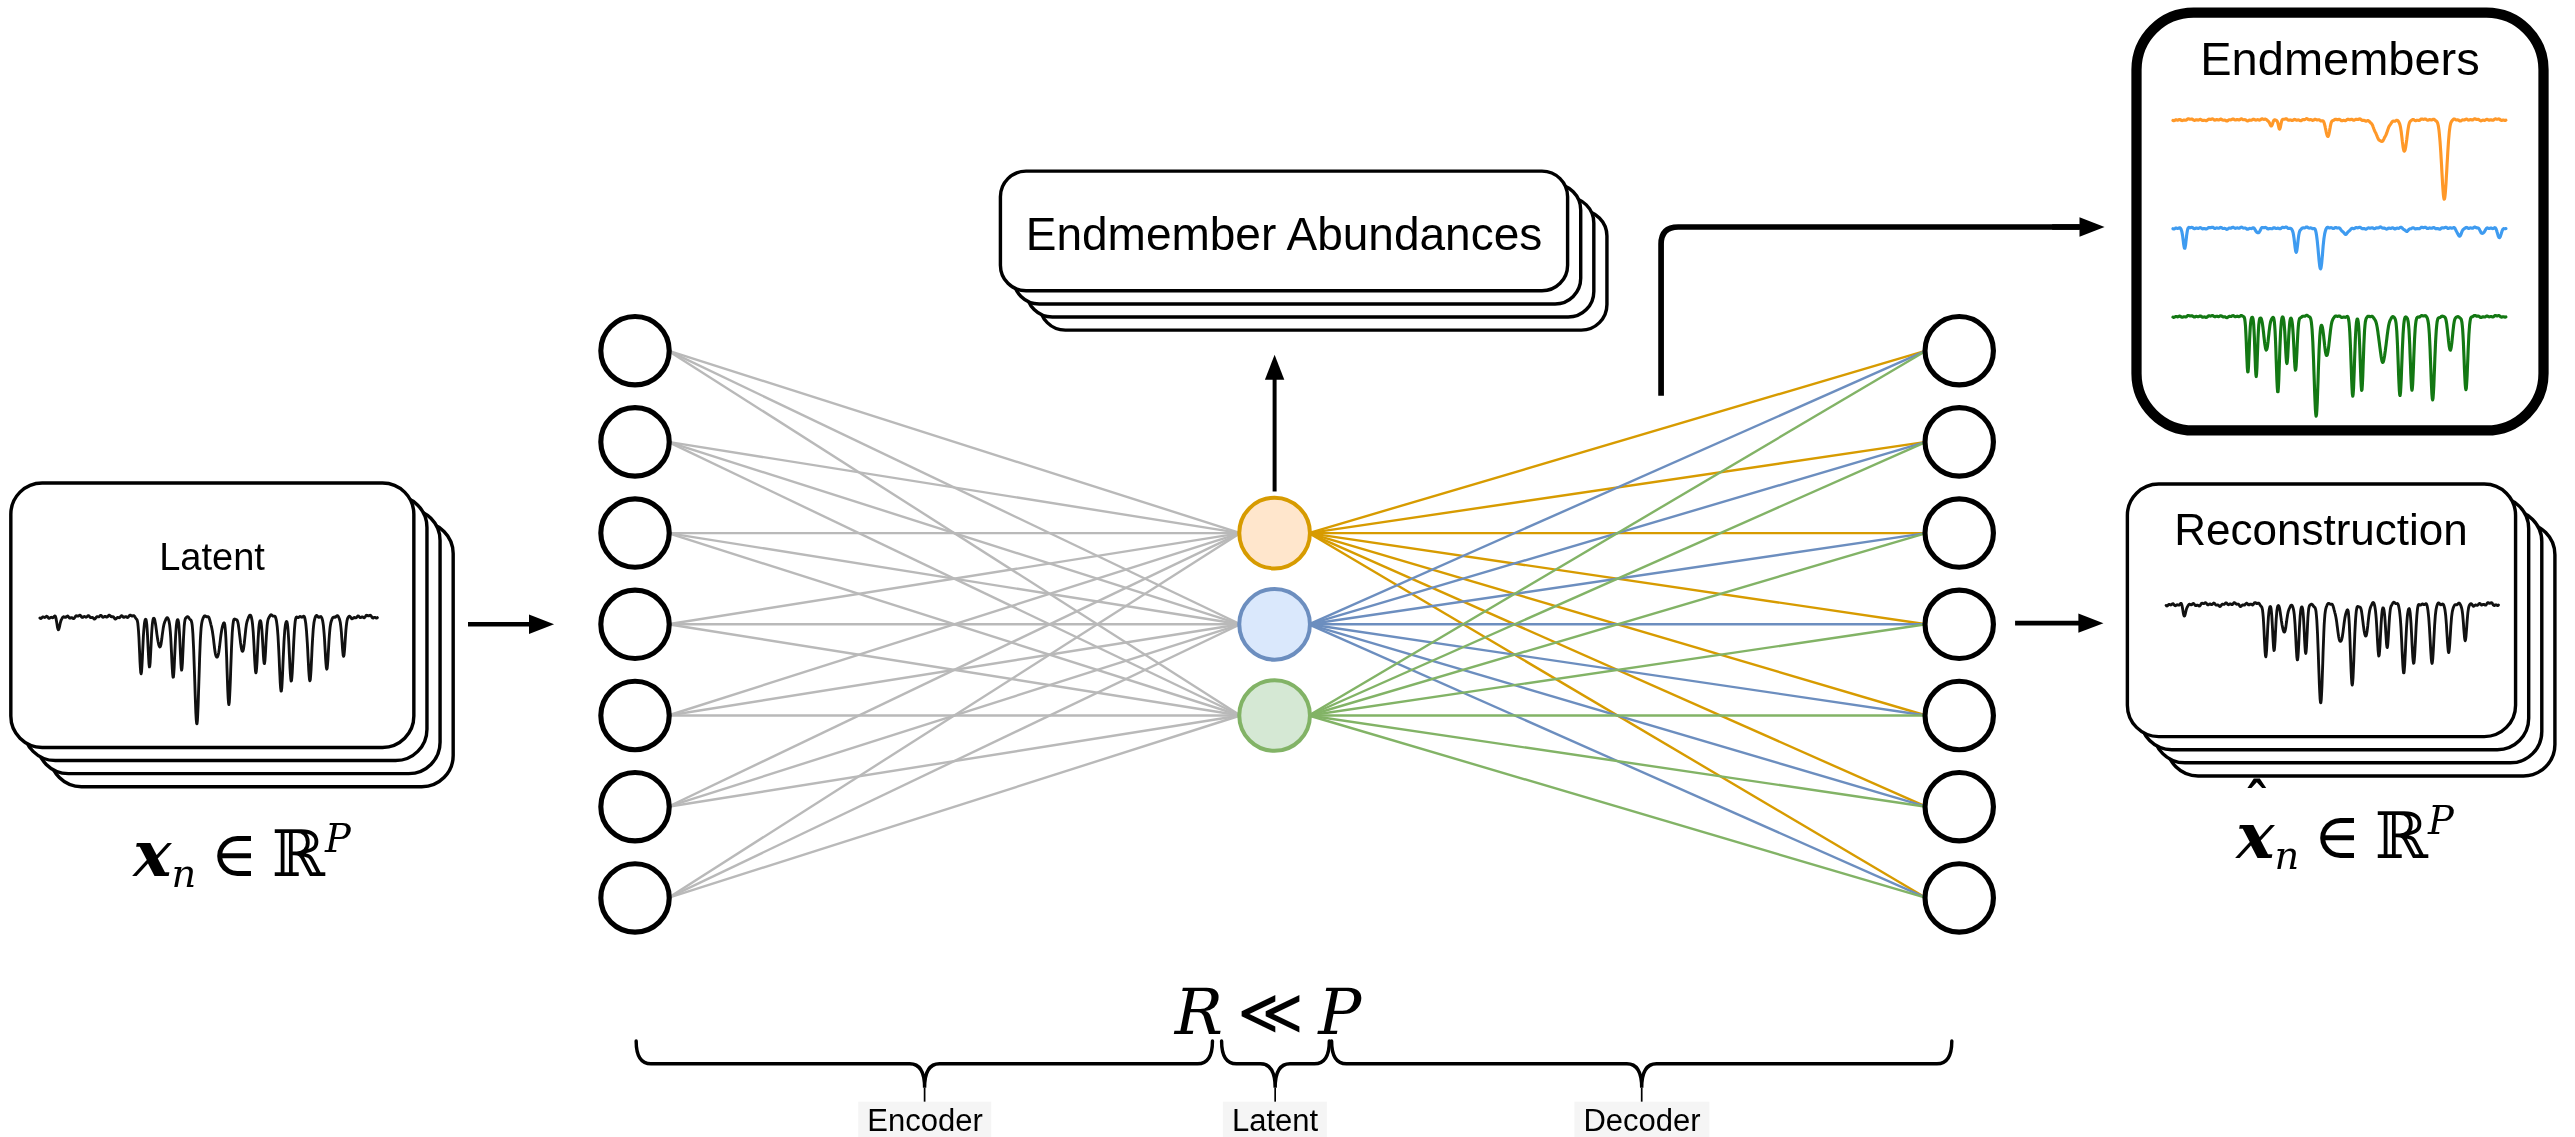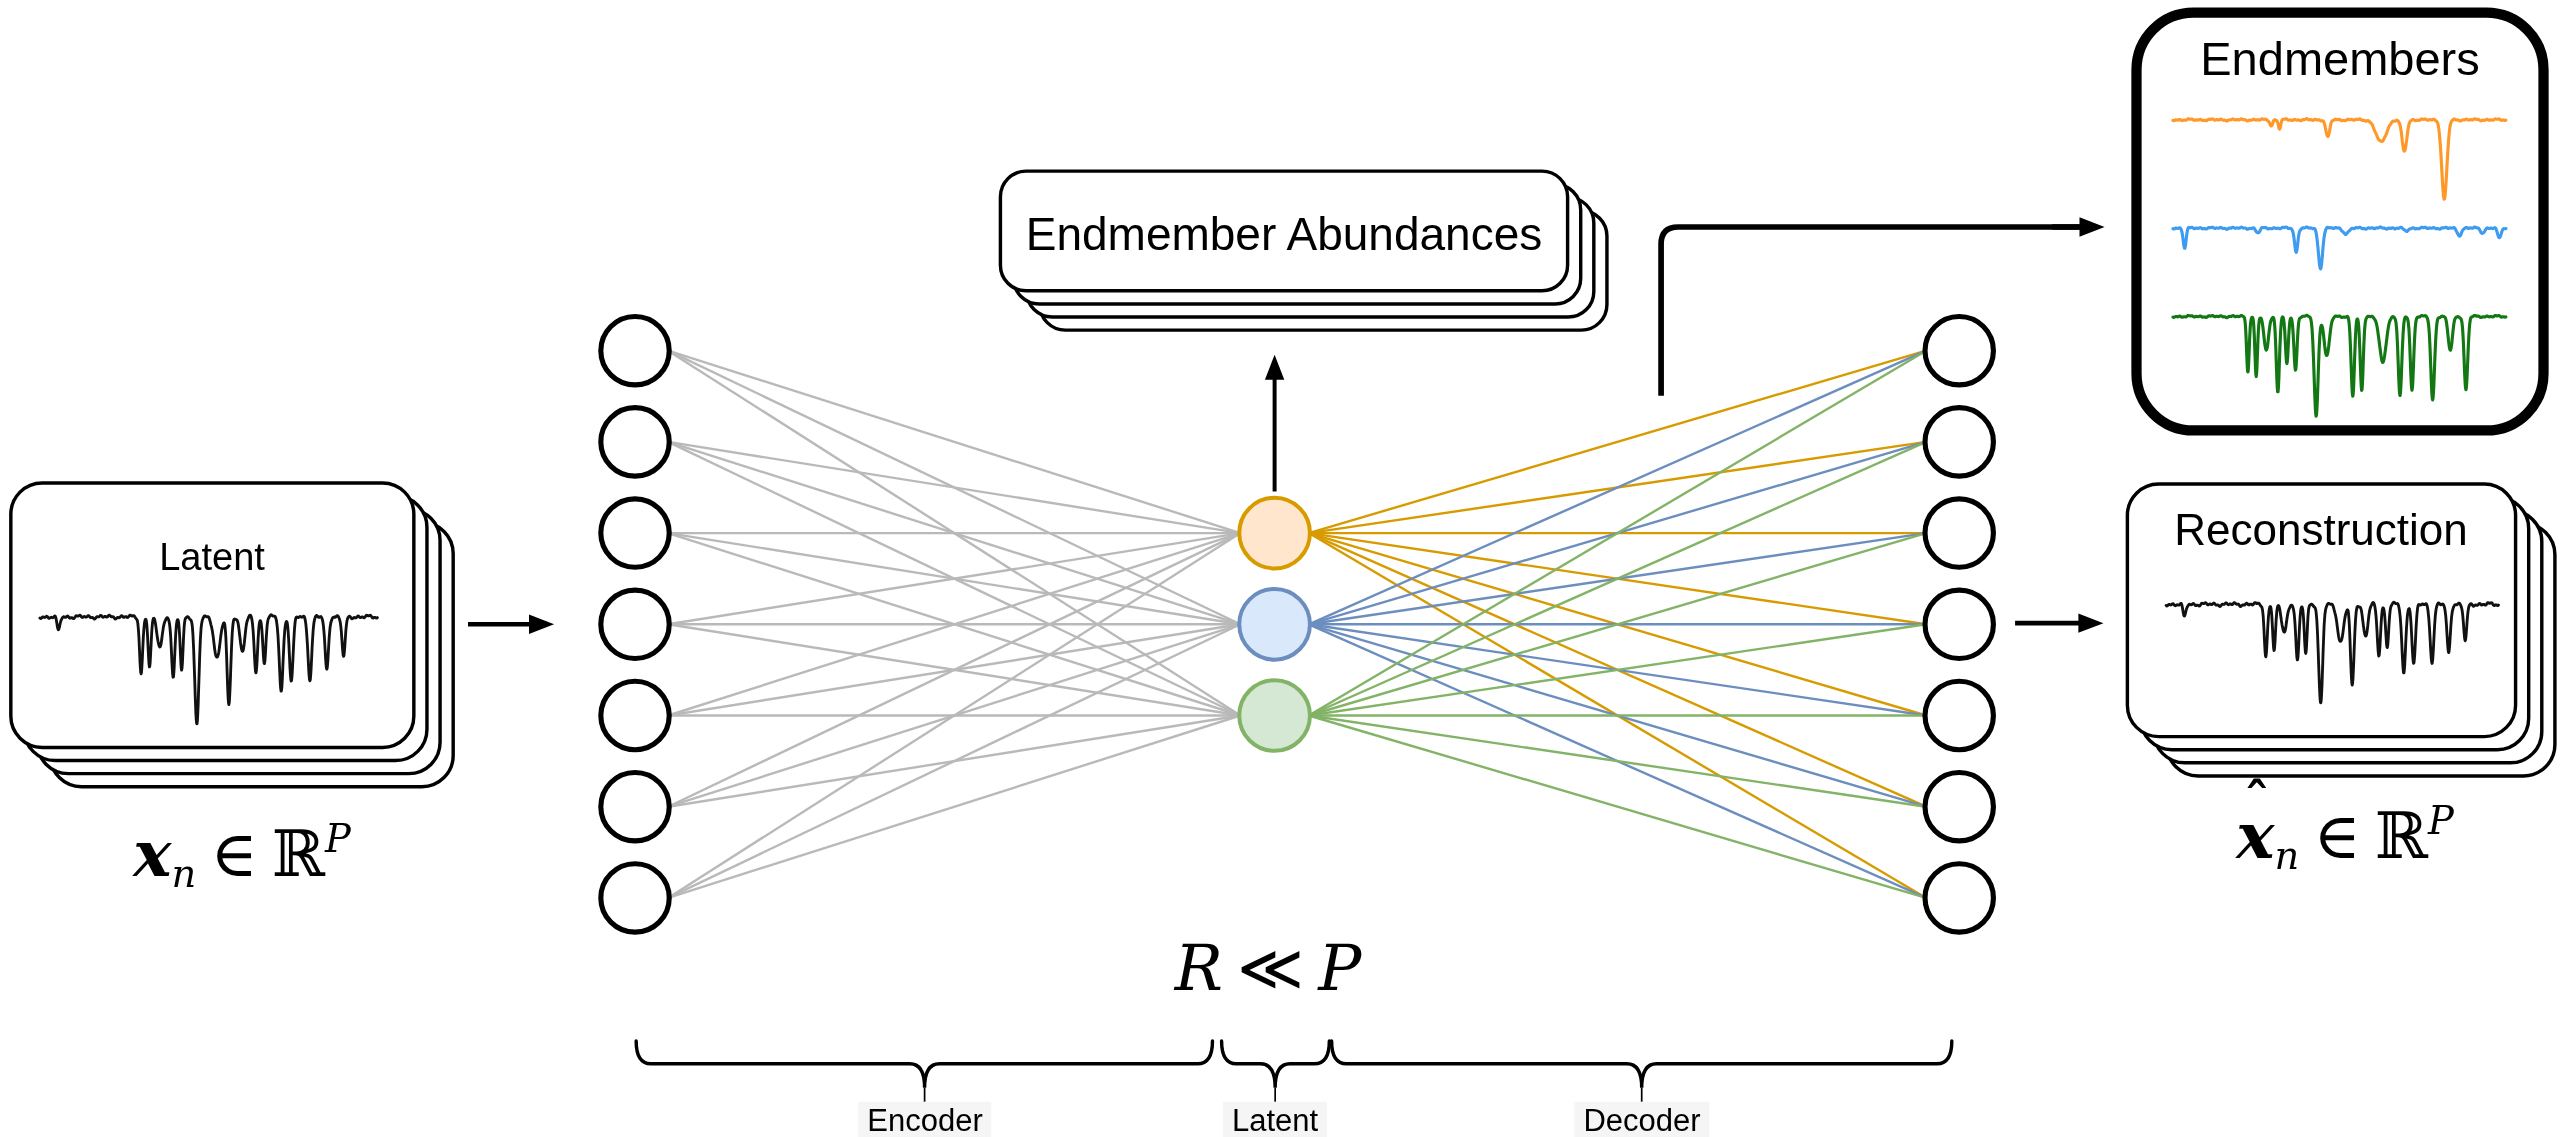--- a/index.html
+++ b/index.html
@@ -130,21 +130,21 @@
 
   <div class="overlay cardtitle" style="left:2340px;top:58px;font-size:47px;">Endmembers</div>
 
   <div class="overlay cardtitle" style="left:2321px;top:530px;font-size:44px;">Reconstruction</div>
 
   <div class="overlay math" style="left:242px;top:856px;">
     <span class="mvar"><span class="hat"></span><span>x</span></span><sub>n</sub><span class="rel">∈</span><span class="bb">ℝ</span><sup>P</sup>
   </div>
 
 
-  <div class="overlay math" style="left:1268px;top:968px;">
+  <div class="overlay math" style="left:1268px;top:1012px;">
     <span>R</span><span class="rel">≪</span><span>P</span>
   </div>
 
   <div class="overlay math" style="left:2345px;top:838px;">
     <span class="mvar"><span class="hat">ˆ</span><span>x</span></span><sub>n</sub><span class="rel">∈</span><span class="bb">ℝ</span><sup>P</sup>
   </div>
 
   <div class="overlay bracelabel" style="left:925px;top:1121px;">Encoder</div>
   <div class="overlay bracelabel" style="left:1275px;top:1121px;">Latent</div>
   <div class="overlay bracelabel" style="left:1642px;top:1121px;">Decoder</div>

